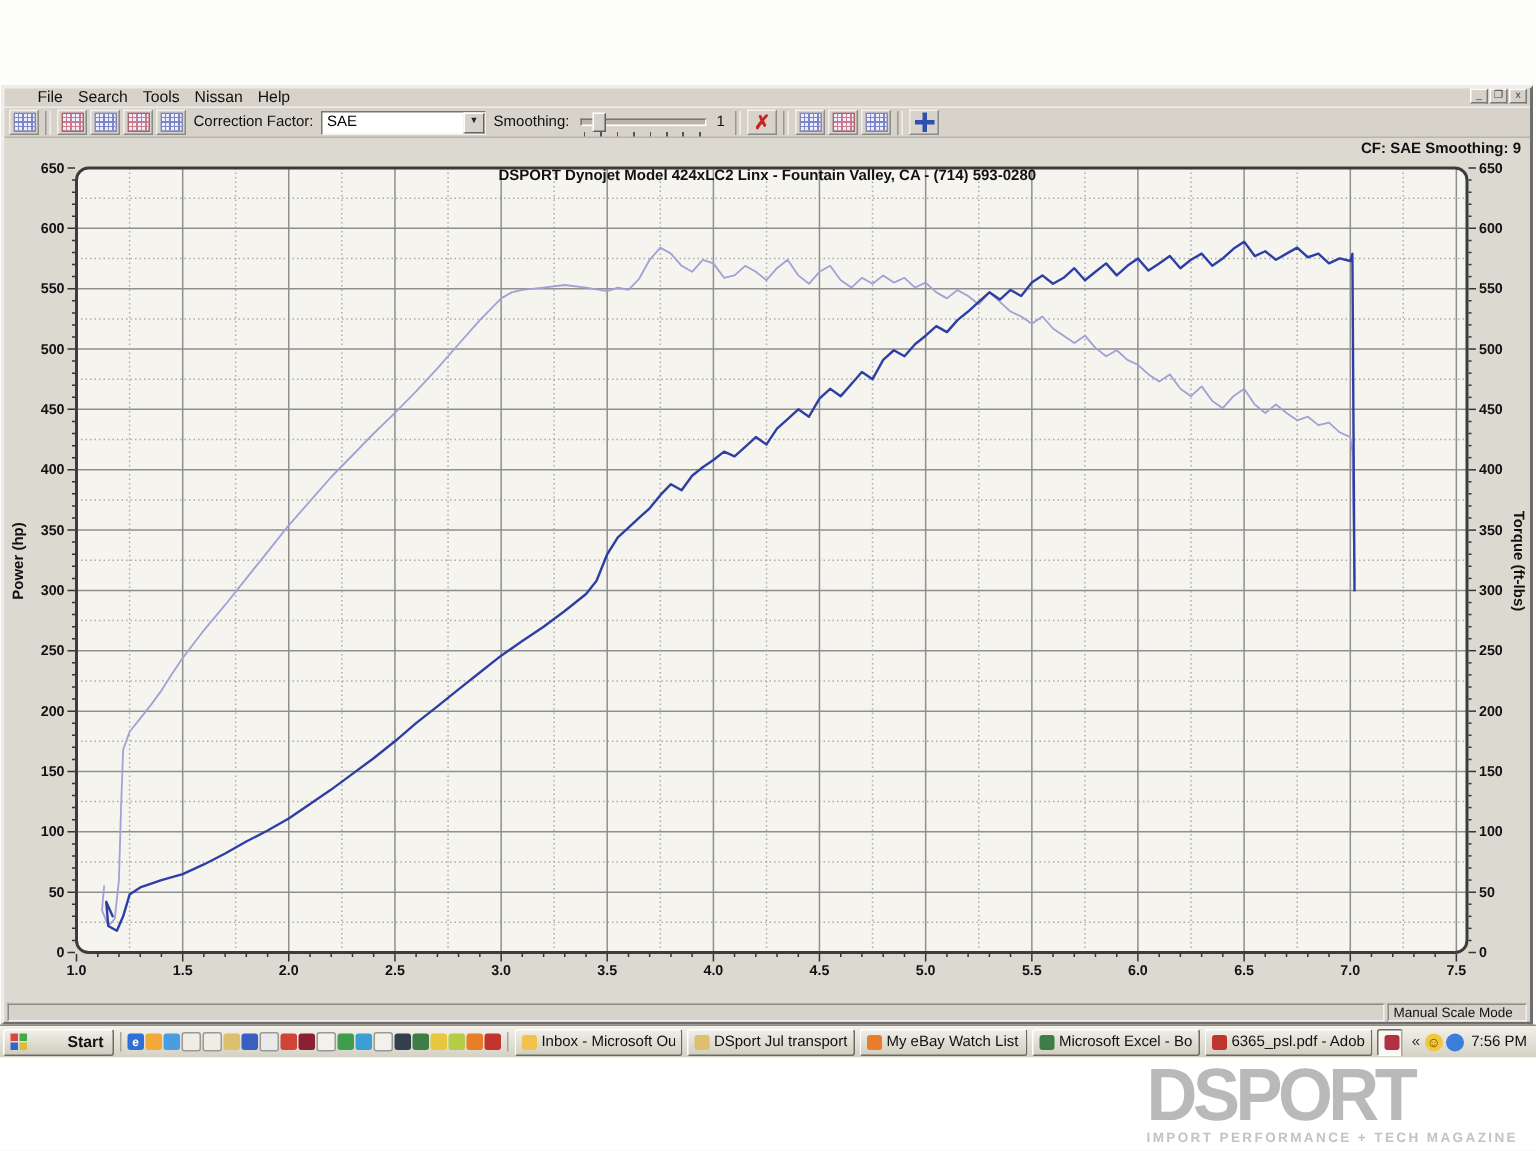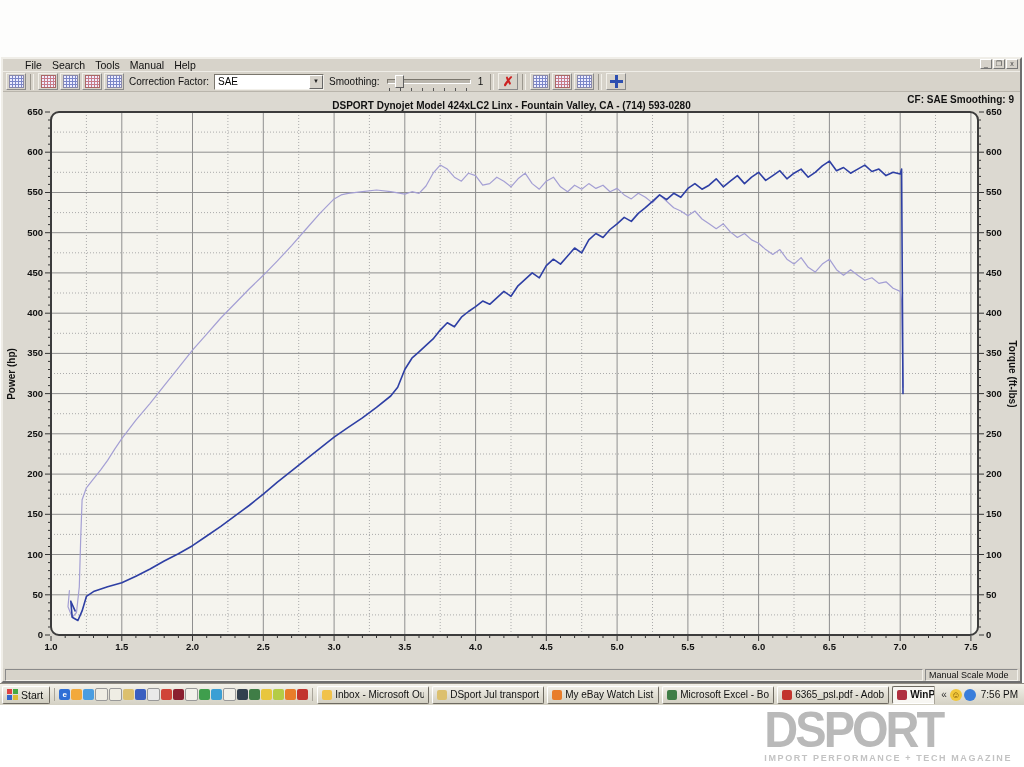--- a/index.html
+++ b/index.html
@@ -44,39 +44,39 @@
   .slider .ticks{position:absolute;left:2px;right:2px;bottom:-1px;height:3px;
     background-image:repeating-linear-gradient(90deg,#555 0 1px,transparent 1px 11px);}
   .red-x{color:#c22;font-weight:bold;font-size:13px;line-height:13px;}
   .plus-icon{position:relative;width:13px;height:13px;}
   .plus-icon::before{content:"";position:absolute;left:0;right:0;top:5px;height:3px;background:#2e4fb0;}
   .plus-icon::after{content:"";position:absolute;top:0;bottom:0;left:5px;width:3px;background:#2e4fb0;}
 
   
   .chart-region{flex:1;position:relative;background:#dcd9d1;overflow:hidden;}
   .chart-title1{position:absolute;top:1px;left:0;right:0;text-align:center;font-size:10px;font-weight:bold;color:#111;}
-  .chart-title2{position:absolute;top:8px;left:0;right:0;text-align:center;font-size:10px;font-weight:bold;color:#111;}
+  .chart-title2{position:absolute;top:20px;left:0;right:0;text-align:center;font-size:10px;font-weight:bold;color:#111;}
   .chart-cf{position:absolute;top:2px;right:6px;font-size:10px;font-weight:bold;color:#111;}
   svg.plot{position:absolute;left:0;top:0;}
 
   
   .statusbar{height:12px;flex:0 0 auto;display:flex;gap:2px;padding:1px 2px 0 2px;background:#d7d3ca;}
   .sb-panel{border:1px solid;border-color:#8a8a8a #f2f0ea #f2f0ea #8a8a8a;height:10px;}
   .sb-left{flex:1;}
   .sb-mode{width:88px;font-size:9px;line-height:10px;padding-left:3px;color:#111;white-space:nowrap;}
 
   
   .taskbar{position:absolute;left:0;top:683px;width:1024px;height:22px;
     background:linear-gradient(#f3f1e9,#d4d1c4);border-top:1px solid #8f8b82;box-sizing:border-box;
     display:flex;align-items:center;padding:0 2px;}
   .start-btn{height:18px;display:flex;align-items:center;gap:3px;padding:0 6px 0 4px;
     background:linear-gradient(#f0eee6,#cfccbf);border:1px solid;border-color:#fff #6e6a61 #6e6a61 #fff;border-radius:2px;}
   .start-flag{width:11px;height:11px;display:grid;grid-template-columns:5px 5px;grid-template-rows:5px 5px;gap:1px;}
   .start-flag i{display:block;}
-  .start-label{font-size:10.5px;font-weight:normal;color:#111;}
+  .start-label{font-size:10.5px;font-weight:bold;color:#111;margin-left:24px;}
   .ql{display:flex;align-items:center;gap:1px;margin:0 4px;padding:0 4px;
     border-left:1px solid #a9a59a;border-right:1px solid #a9a59a;}
   .ql-icon{width:11px;height:11px;border-radius:2px;display:inline-flex;align-items:center;justify-content:center;
     font-size:8px;color:#fff;font-weight:bold;line-height:1;}
   .tasks{display:flex;align-items:center;gap:3px;flex:1;overflow:hidden;}
   .task-btn{height:18px;flex:0 0 auto;width:112px;display:flex;align-items:center;gap:3px;padding:0 4px;
     background:linear-gradient(#efede5,#d2cfc2);border:1px solid;border-color:#fff #6e6a61 #6e6a61 #fff;border-radius:2px;overflow:hidden;}
   .task-btn.active{background:#f8f7f3;border-color:#6e6a61 #fff #fff #6e6a61;}
   .task-ico{width:10px;height:10px;border-radius:2px;flex:0 0 auto;}
   .task-lbl{font-size:10px;color:#111;white-space:nowrap;overflow:hidden;}
@@ -97,21 +97,21 @@
 <div class="stage">
 
   <div class="app-window">
 
 
     <div class="menubar">
       <span style="display:flex;">
           <span class="menu-item">File</span>
           <span class="menu-item">Search</span>
           <span class="menu-item">Tools</span>
-          <span class="menu-item">Manual</span>
+          <span class="menu-item">Nissan</span>
           <span class="menu-item">Help</span>
         </span>
       <span class="mdi-buttons">
         <button class="mdib">_</button>
         <button class="mdib">❐</button>
         <button class="mdib">x</button>
       </span>
     </div>
 
     <div class="toolbar">

